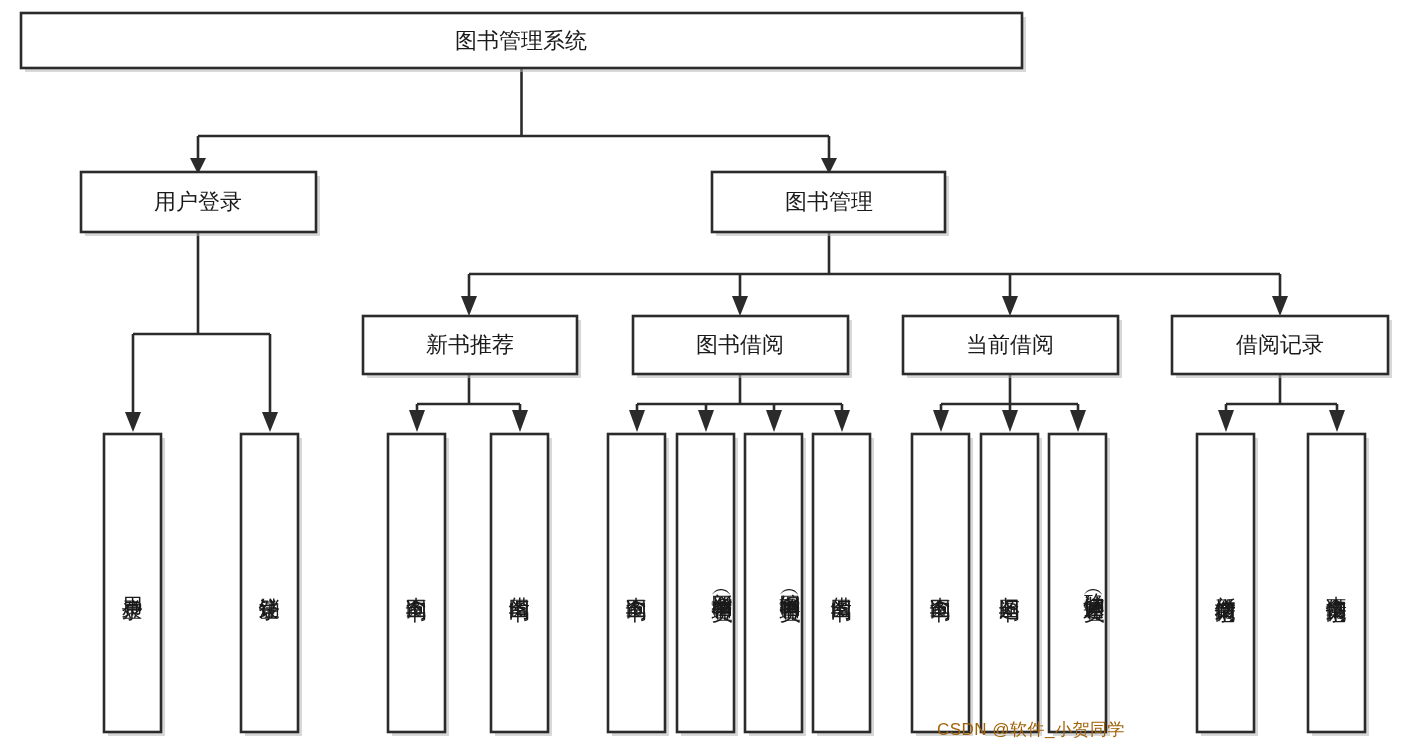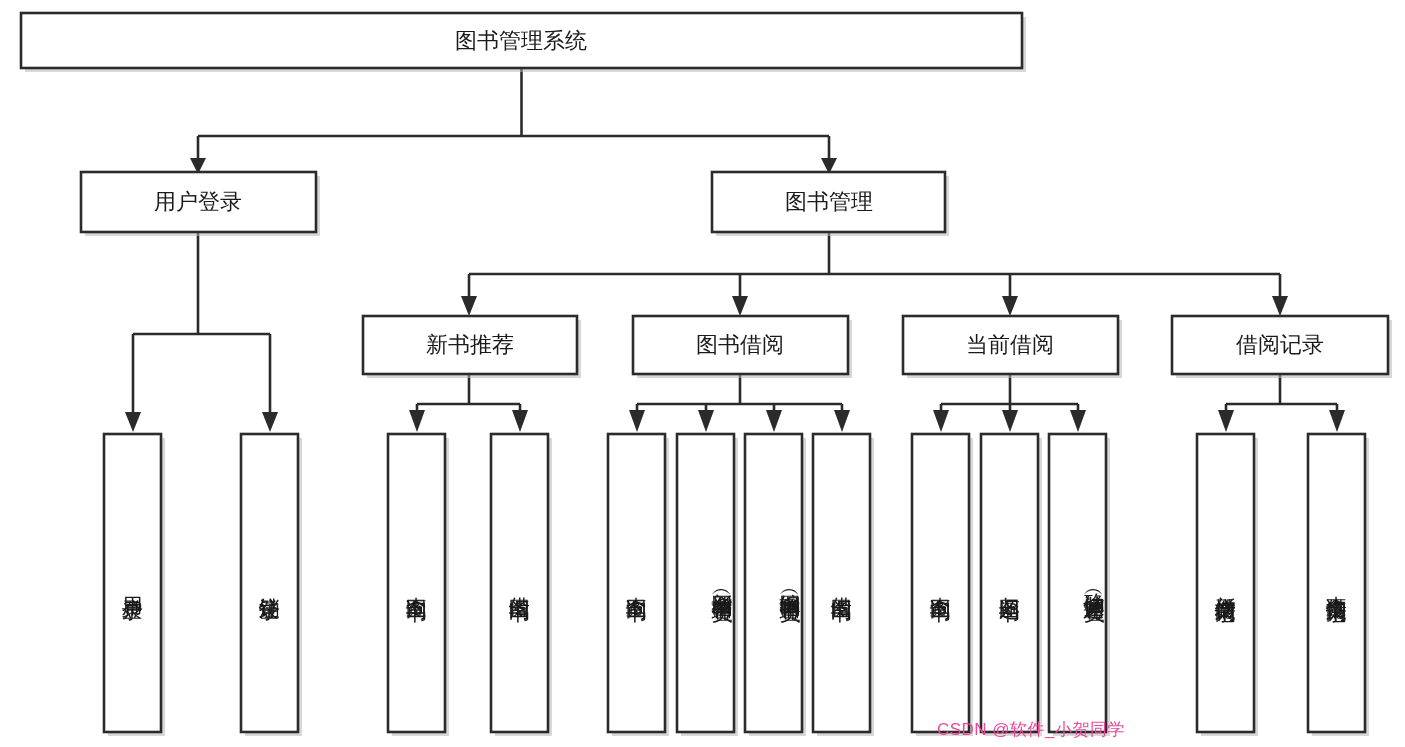--- a/index.html
+++ b/index.html
@@ -68,21 +68,21 @@
     letter-spacing: 1.5px;
     white-space: nowrap;
     pointer-events: auto;
   }
   .watermark {
     position: absolute;
     right: 10px;
     bottom: 6px;
     font-family: "Liberation Sans", "DejaVu Sans", sans-serif;
     font-size: 17px;
-    color: #ec4899;
+    color: #a16207;
     letter-spacing: 0.5px;
     user-select: none;
   }
 </style>
 </head>
 <body>
 
 <div id="diagram-root">
 
   <svg id="flow-svg" viewBox="0 0 1405 747">

